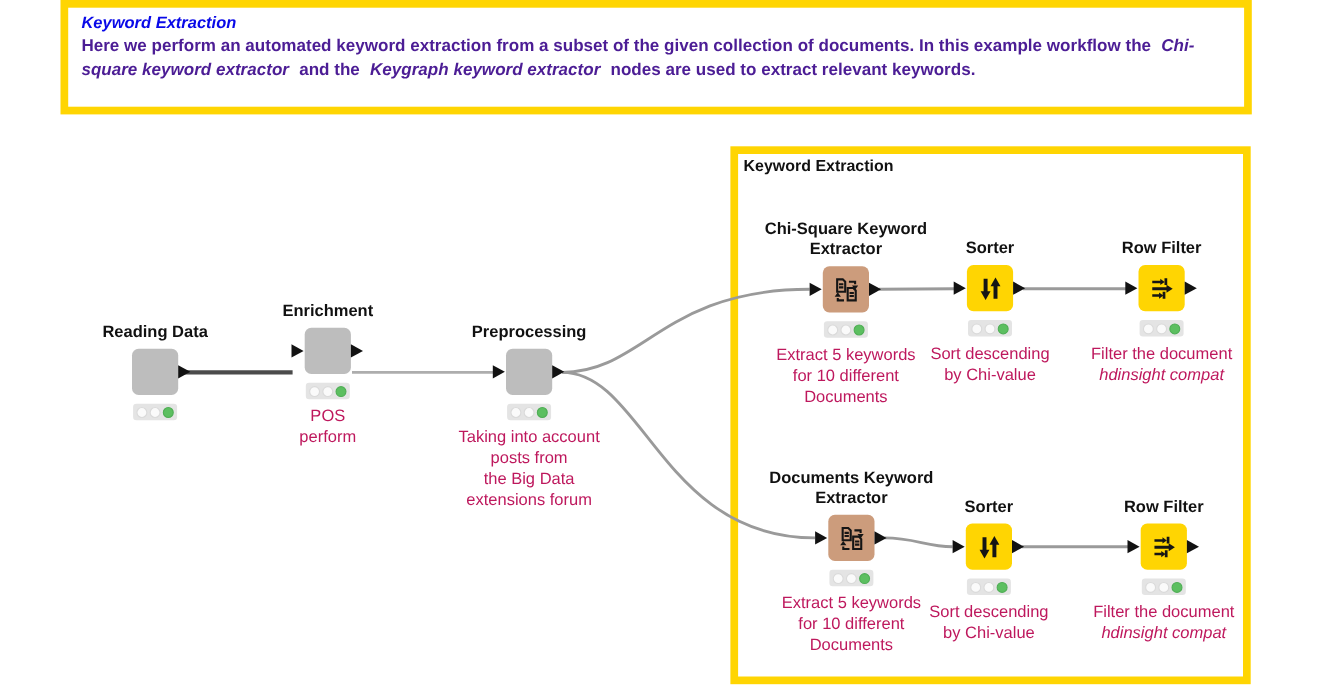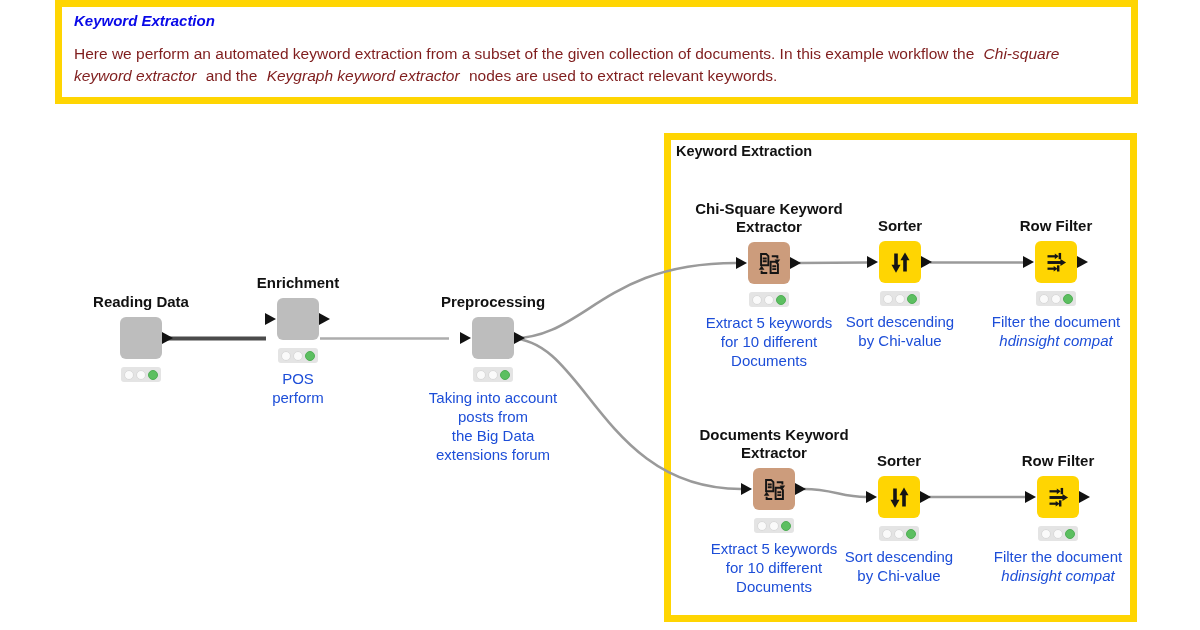--- a/index.html
+++ b/index.html
@@ -16,21 +16,21 @@
   .note-box {
     position: absolute; left: 55px; top: 0; width: 1083px; height: 104px;
     border: 7px solid #FFD502; background: #ffffff;
     padding: 4px 12px;
   }
   .note-title {
     font-size: 15px; font-weight: bold; font-style: italic; color: #0909E8;
     line-height: 20px;
   }
   .note-body {
-    margin-top: 12px; font-size: 15.5px; line-height: 22px; color: #7f1d1d;
+    margin-top: 0; font-size: 15.5px; line-height: 22px; color: #4c1d95; font-weight: bold;
   }
   .note-body em { font-style: italic; margin: 0 5px; }
 
   .group-box {
     position: absolute; left: 664px; top: 133px; width: 473px; height: 489px;
     border: 7px solid #FFD502; background: transparent;
   }
   .group-title {
     position: absolute; top: 3px; left: 5px;
     font-size: 14.5px; font-weight: bold; color: #111;
@@ -54,21 +54,21 @@
   .nlabel {
     position: absolute; bottom: calc(100% + 6px); left: 50%;
     transform: translateX(-50%);
     white-space: pre; text-align: center;
     font-size: 15px; font-weight: bold; line-height: 18px; color: #111;
   }
   .ncomment {
     position: absolute; top: 71px; left: 50%;
     transform: translateX(-50%);
     white-space: pre; text-align: center;
-    font-size: 15px; line-height: 19px; color: #1d4ed8;
+    font-size: 15px; line-height: 19px; color: #be185d;
   }
   .ncomment em { font-style: italic; }
 
   .port {
     position: absolute; width: 0; height: 0; top: 15px;
     border-top: 6px solid transparent; border-bottom: 6px solid transparent;
     border-left: 11px solid #121212;
   }
   .port.in  { left: -12px; }
   .port.out { left: 42px; }
@@ -124,21 +124,21 @@
   <span class="port out"></span>
   <div class="tlight">
     <span class="dot off"></span>
     <span class="dot off"></span>
     <span class="dot on"></span>
   </div>
   <div class="ncomment">POS
 perform</div>
 </div>
 
-<div class="wf-node" style="left:472px;top:317px">
+<div class="wf-node" style="left:460px;top:317px">
   <div class="nlabel">Preprocessing</div>
   <div class="nbox gray"></div>
   <span class="port in"></span>
   <span class="port out"></span>
   <div class="tlight">
     <span class="dot off"></span>
     <span class="dot off"></span>
     <span class="dot on"></span>
   </div>
   <div class="ncomment">Taking into account

